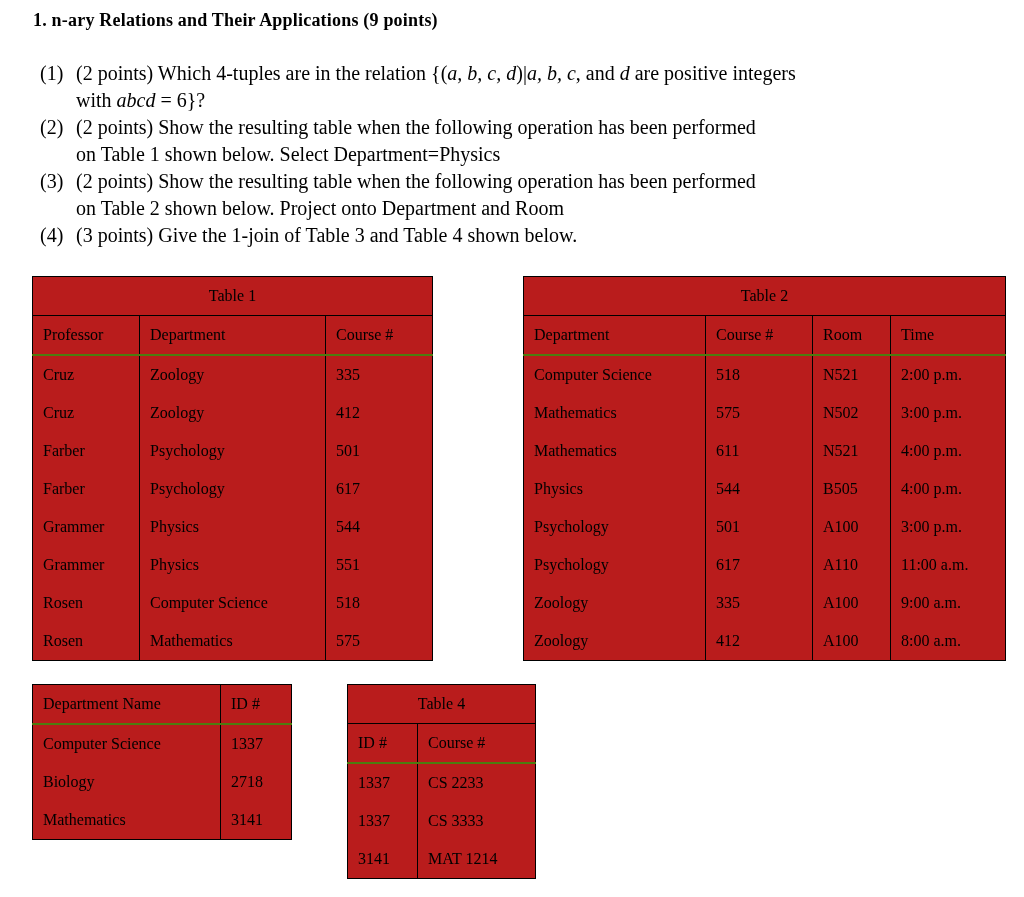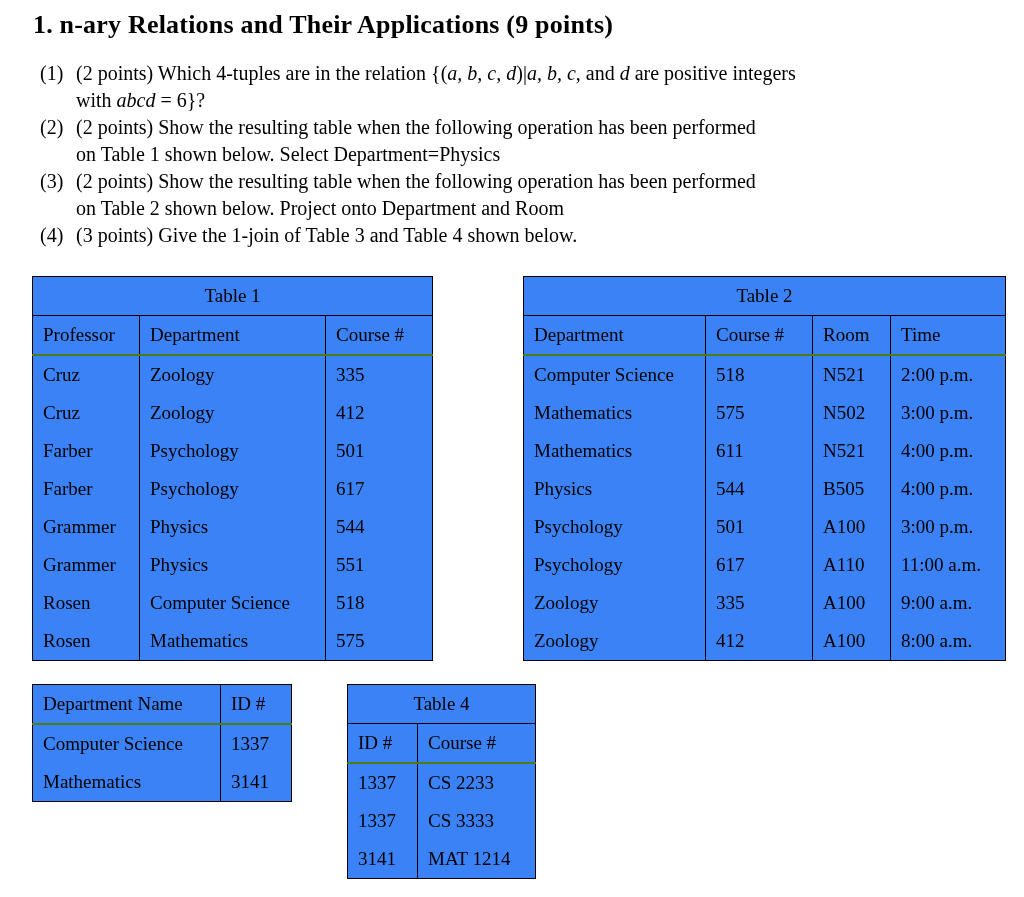--- a/index.html
+++ b/index.html
@@ -13,21 +13,21 @@
     height: 897px;
     background: #ffffff;
     color: #000000;
     font-family: "Liberation Serif", "DejaVu Serif", serif;
     overflow: hidden;
   }
   .doc-title {
     position: absolute;
     left: 33px;
     top: 10px;
-    font-size: 26px;
+    font-size: 18px;
     font-weight: 700;
     letter-spacing: 0.2px;
   }
   .questions {
     position: absolute;
     left: 40px;
     top: 60px;
     width: 940px;
     font-size: 20px;
     line-height: 27px;
@@ -43,23 +43,23 @@
     flex: 1;
   }
   .math {
     font-style: italic;
     margin-top: 8px;
   }
   table.rel {
     position: absolute;
     border-collapse: collapse;
     table-layout: fixed;
-    font-size: 19px;
+    font-size: 16px;
     border: 1px solid #000000;
-    background: #3b82f6;
+    background: #b91c1c;
   }
   table.rel td {
     padding: 7px 10px 8px 10px;
     line-height: 23px;
     vertical-align: middle;
     white-space: nowrap;
     overflow: hidden;
     text-align: left;
   }
   table.rel tr.title-row td {
@@ -260,20 +260,24 @@
         <td>Department Name</td>
         <td>ID #</td>
       </tr>
     </thead>
     <tbody>
       <tr>
         <td>Computer Science</td>
         <td>1337</td>
       </tr>
         <tr>
+        <td>Biology</td>
+        <td>2718</td>
+      </tr>
+        <tr>
         <td>Mathematics</td>
         <td>3141</td>
       </tr>
     </tbody>
   </table>
 
   <table class="rel pos-t4" style="width:188px">
     <colgroup>
         <col style="width:70px">
         <col style="width:118px">

